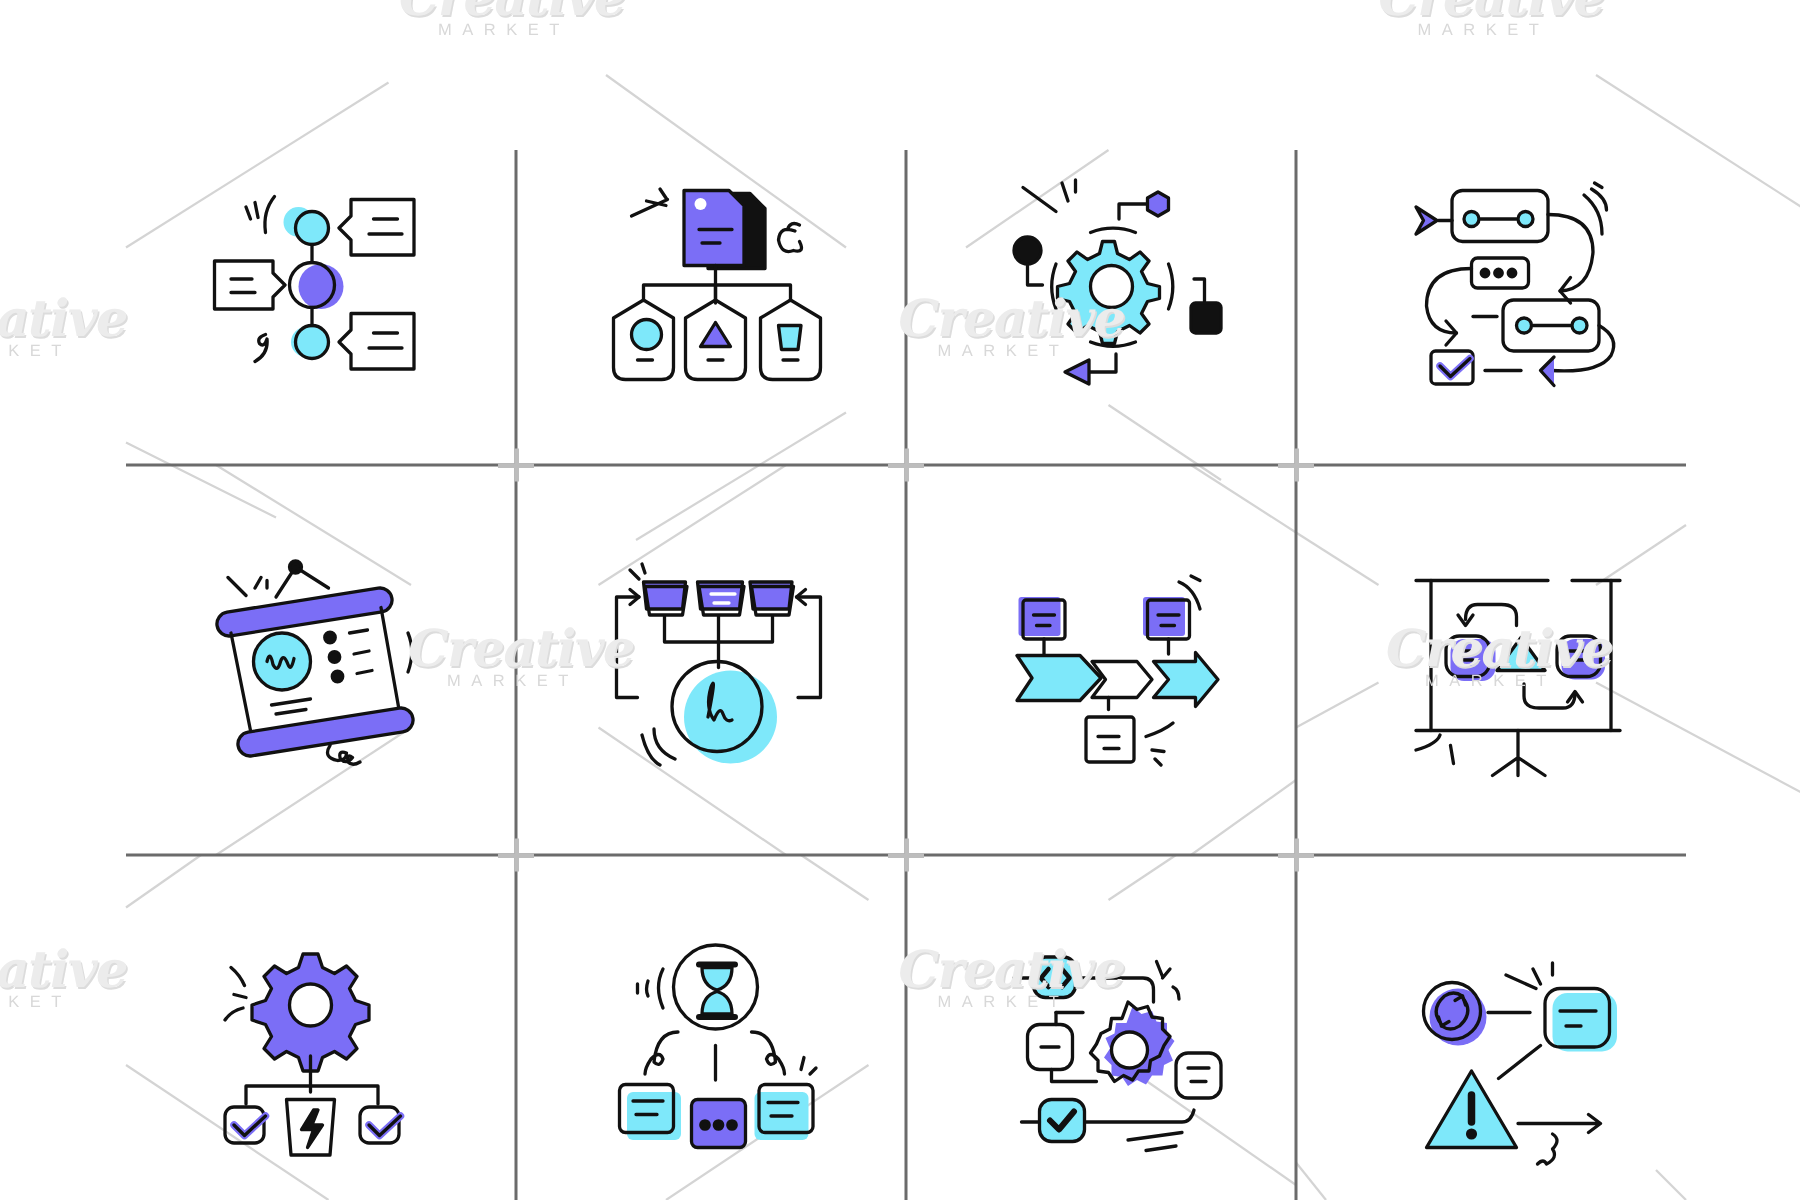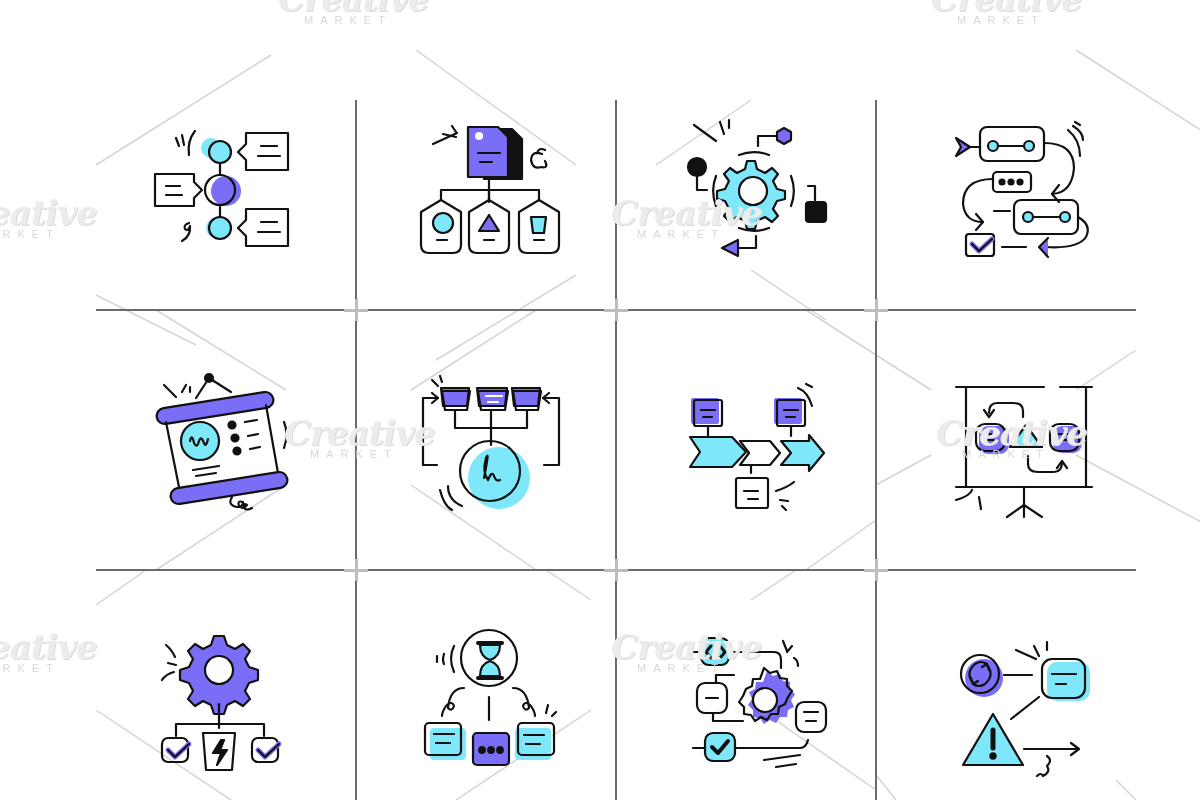--- a/index.html
+++ b/index.html
@@ -1,17 +1,17 @@
 <!DOCTYPE html>
 <html><head>
 <meta charset="utf-8">
 <style>
   html, body { margin:0; padding:0; background:#ffffff; }
   body { width:1200px; height:800px; position:relative; overflow:hidden; font-family:"Liberation Sans", sans-serif; }
-  .canvas { position:absolute; left:16px; top:0; width:1000px; height:800px; }
+  .canvas { position:absolute; left:4px; top:0; width:1000px; height:800px; }
   .gridline { position:absolute; background:#6b6b6b; }
   .cross { position:absolute; background:#bdbdbd; }
   .watermark { position:absolute; text-align:center; color:#e6e6e6; pointer-events:none; }
   .watermark .wm-script { font-family:"DejaVu Serif", serif; font-style:italic; font-weight:bold; font-size:34px; letter-spacing:-1px; color:#ececec; line-height:30px; text-shadow:1px 1px 0 #dcdcdc; }
   .watermark .wm-sub { font-family:"Liberation Sans", sans-serif; font-size:11px; letter-spacing:7px; color:#d8d8d8; }
   .cell { position:absolute; width:260px; height:260px; }
   .cell svg { position:absolute; left:0; top:0; }
   .diag { position:absolute; left:0; top:0; }
 </style>
 </head>

